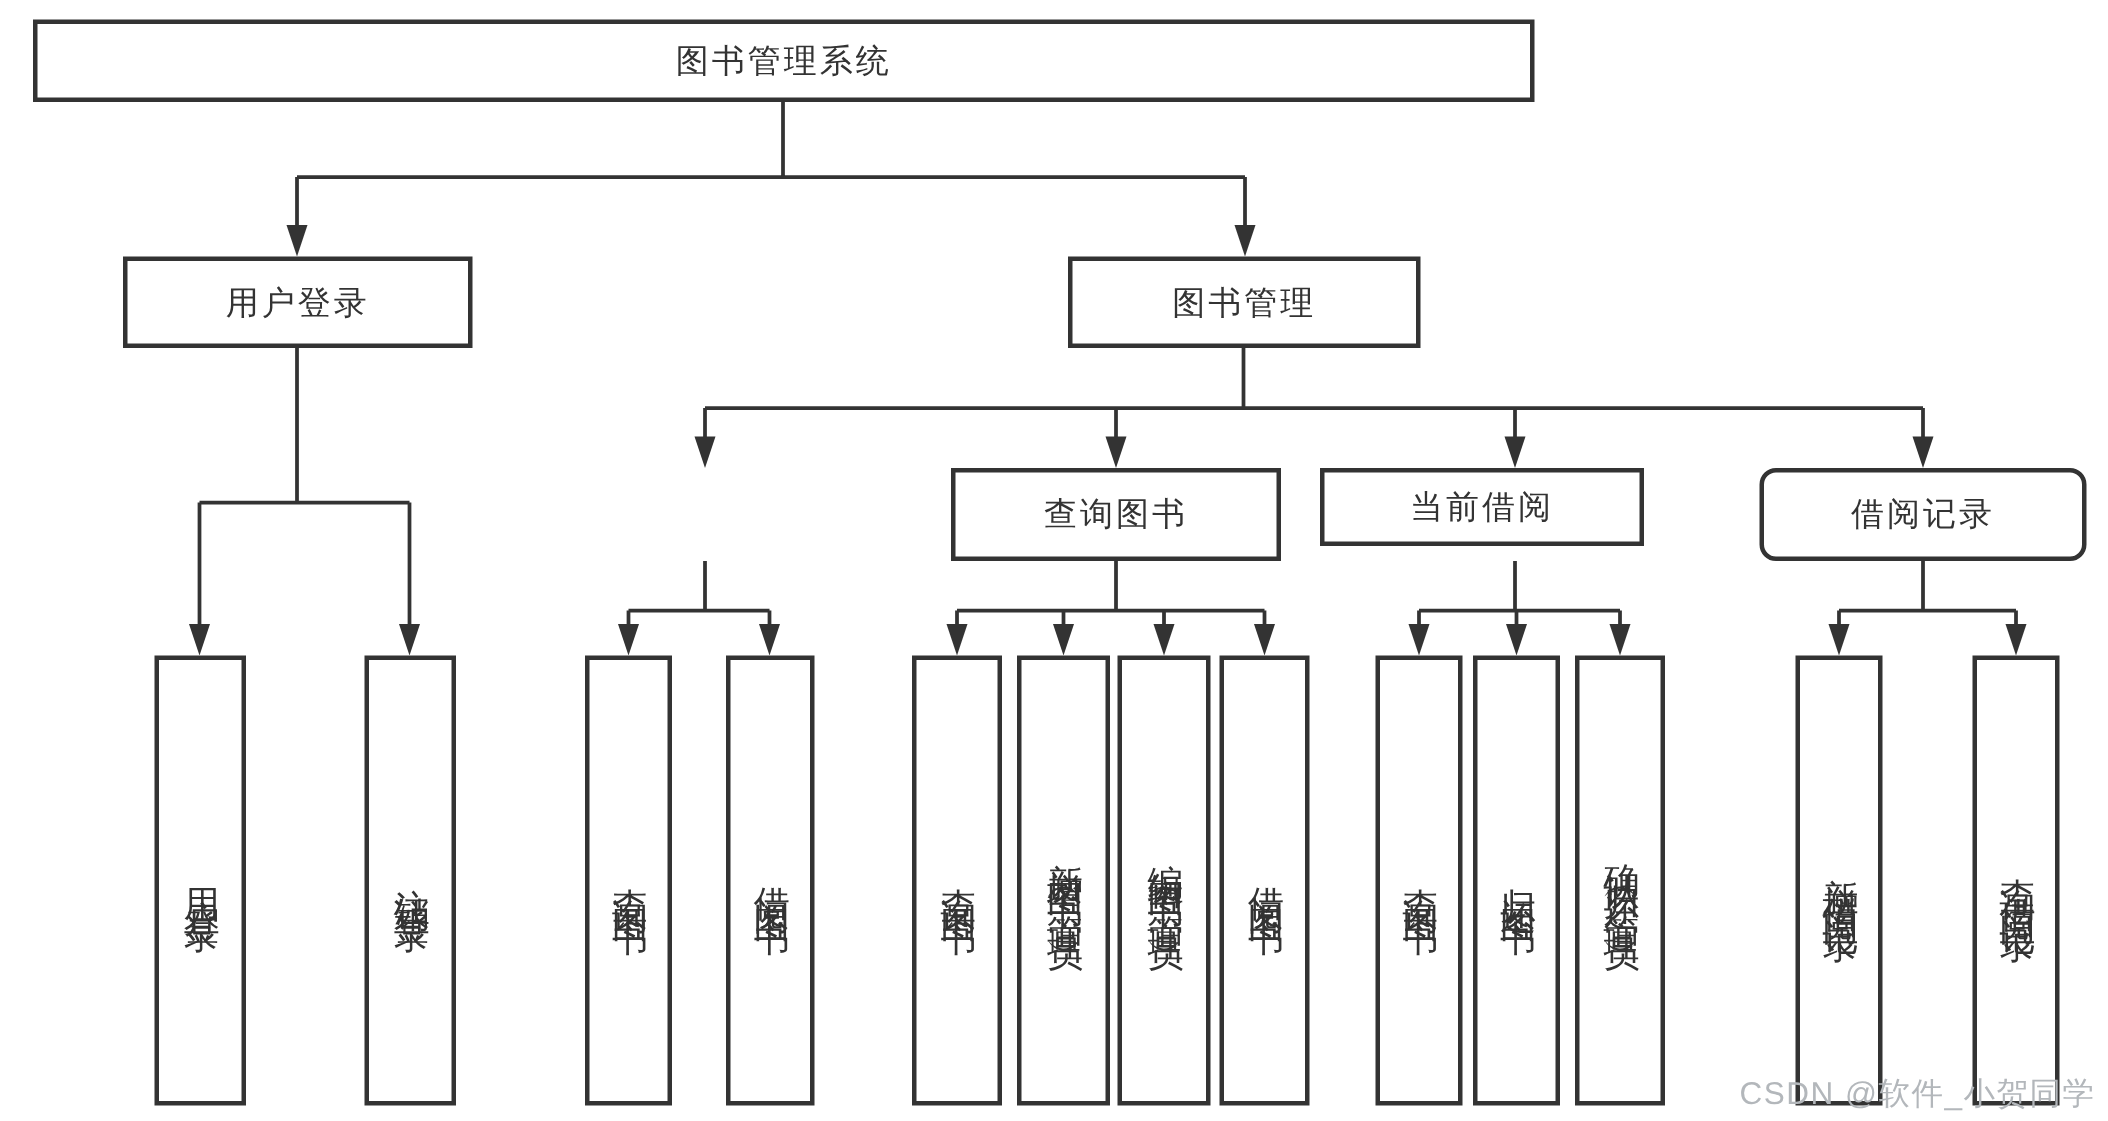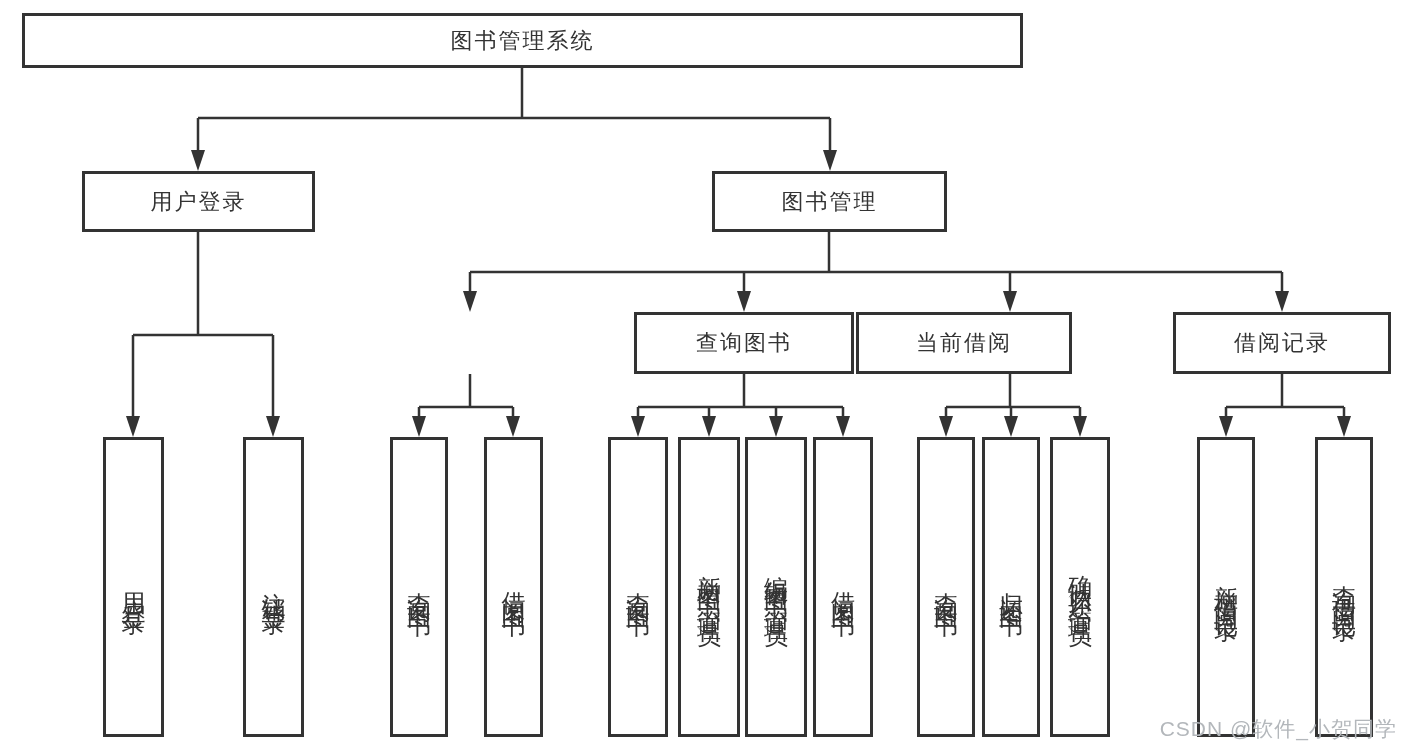--- a/index.html
+++ b/index.html
@@ -95,22 +95,22 @@
       <polygon points="1337,416 1351,416 1344,437"></polygon>
     </g>
   </svg>
 
   <div class="node node-h" style="left:22px; top:13px; width:1001px; height:55px;">图书管理系统</div>
 
   <div class="node node-h" style="left:82px; top:171px; width:233px; height:61px;">用户登录</div>
   <div class="node node-h" style="left:712px; top:171px; width:235px; height:61px;">图书管理</div>
 
   <div class="node node-h" style="left:634px; top:312px; width:220px; height:62px;">查询图书</div>
-  <div class="node node-h" style="left:856px; top:312px; width:216px; height:62px;">当前借阅</div>
-  <div class="node node-h" style="left:1173px; top:312px; width:218px; height:62px;">借阅记录</div>
+  <div class="node node-h" style="left:880px; top:312px; width:216px; height:52px;">当前借阅</div>
+  <div class="node node-h" style="left:1173px; top:312px; width:218px; height:62px;border-radius:11px;">借阅记录</div>
 
   <div class="node node-v" style="left:103px; top:437px; width:61px; height:300px;">
     <span>用户登录</span>
     </div>
   <div class="node node-v" style="left:243px; top:437px; width:61px; height:300px;">
     <span>注销登录</span>
     </div>
 
   <div class="node node-v" style="left:390px; top:437px; width:58px; height:300px;">
     <span>查询图书</span>

